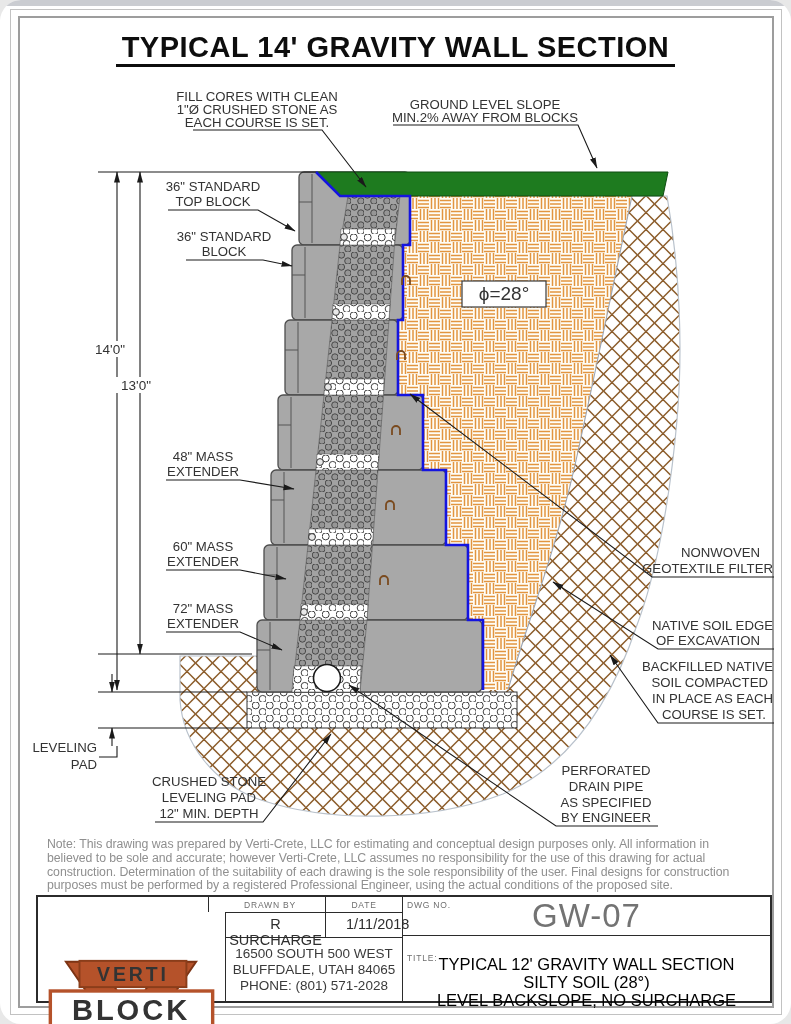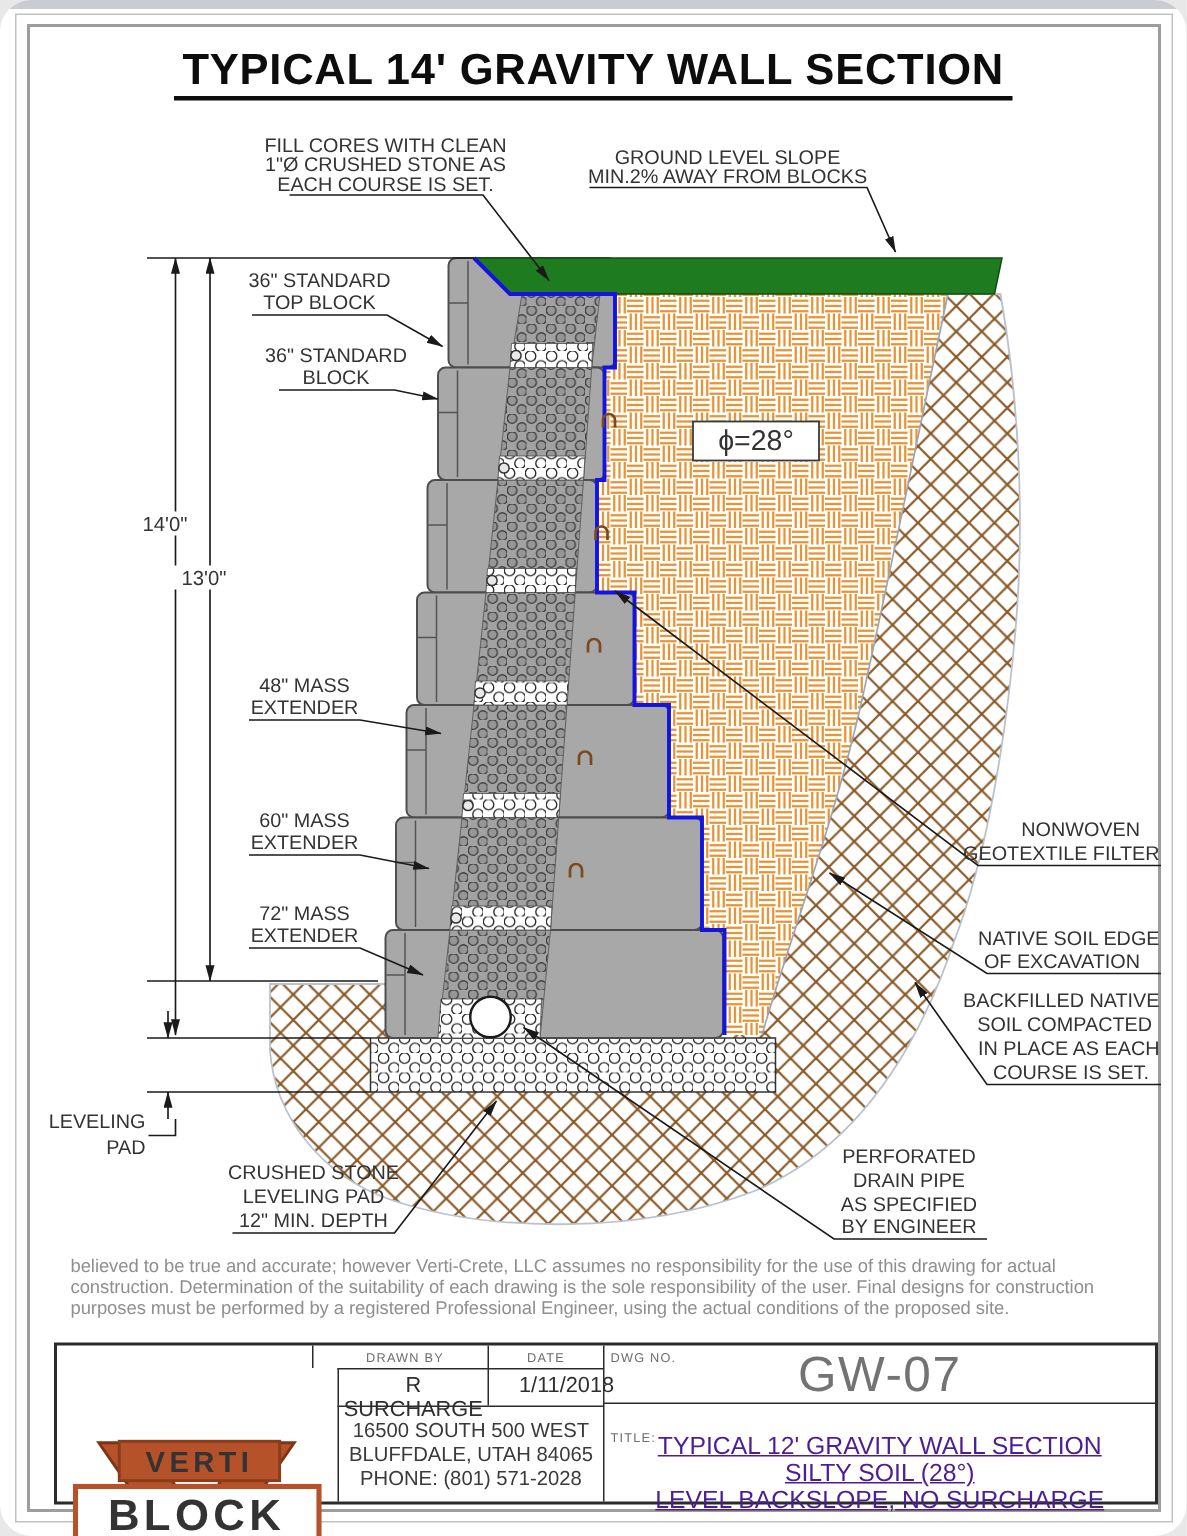--- a/index.html
+++ b/index.html
@@ -18,21 +18,21 @@
   #note-block{position:absolute;left:47px;top:838px;width:716px;color:#8f8f8f;
         font-size:12.3px;line-height:13.8px;letter-spacing:-0.05px;white-space:nowrap;}
   
   #title-block{position:absolute;left:36px;top:895px;width:736px;height:108px;
         border:2px solid #2b2b2b;box-sizing:border-box;}
   .tb-cell{position:absolute;box-sizing:border-box;border-left:1.5px solid #2b2b2b;}
   .tb-row-line{position:absolute;left:0;height:0;border-top:1.5px solid #2b2b2b;}
   .tb-header{font-size:8.5px;color:#6e6e6e;letter-spacing:0.8px;text-align:center;padding-top:3px;}
   .tb-value{font-size:14.5px;color:#2e2e2e;text-align:center;}
   #tb-dwgno-value{font-size:33px;color:#737373;text-align:center;letter-spacing:1px;}
-  #tb-title-lines{font-size:16.5px;color:#4c1d95;text-align:center;line-height:18px;text-decoration:underline;}
+  #tb-title-lines{font-size:16.5px;color:#000000;text-align:center;line-height:18px;}
   #tb-address{font-size:13.5px;color:#3a3a3a;text-align:center;line-height:16px;}
   #logo-cell{position:absolute;left:0;top:16px;width:187px;height:104px;margin-top:43px;}
 </style>
 </head>
 <body>
 
 <div id="page">
   <div id="page-top-strip"></div>
   <div id="border-outer"></div>
   <div id="border-inner"></div>
@@ -260,21 +260,22 @@
       <g text-anchor="middle">
         <text x="606" y="775">PERFORATED</text>
         <text x="606" y="791">DRAIN PIPE</text>
         <text x="606" y="807">AS SPECIFIED</text>
         <text x="606" y="822">BY ENGINEER</text>
       </g>
     </g>
   </svg>
 
   <div id="note-block">
-    <div>believed to be true and accurate; however Verti-Crete, LLC assumes no responsibility for the use of this drawing for actual</div>
+    <div>Note: This drawing was prepared by Verti-Crete, LLC for estimating and conceptual design purposes only.  All information in</div>
+    <div>believed to be sole and accurate; however Verti-Crete, LLC assumes no responsibility for the use of this drawing for actual</div>
     <div>construction.  Determination of the suitability of each drawing is the sole responsibility of the user.  Final designs for construction</div>
     <div>purposes must be performed by a registered Professional Engineer, using the actual conditions of the proposed site.</div>
   </div>
 
   <div id="title-block">
     <div id="logo-cell">
       <svg viewBox="0 0 187 107" width="187" height="104">
         <polygon points="26,6 62,6 93,62 124,6 160,6 93,103" fill="#b5522a" stroke="#7d3414" stroke-width="2"></polygon>
         <rect x="40" y="5" width="110" height="27" fill="#b5522a" stroke="#8a3d1a" stroke-width="2"></rect>
         <text x="95" y="26" text-anchor="middle" font-size="20" font-weight="bold" letter-spacing="3" fill="#ffffff">VERTI</text>

